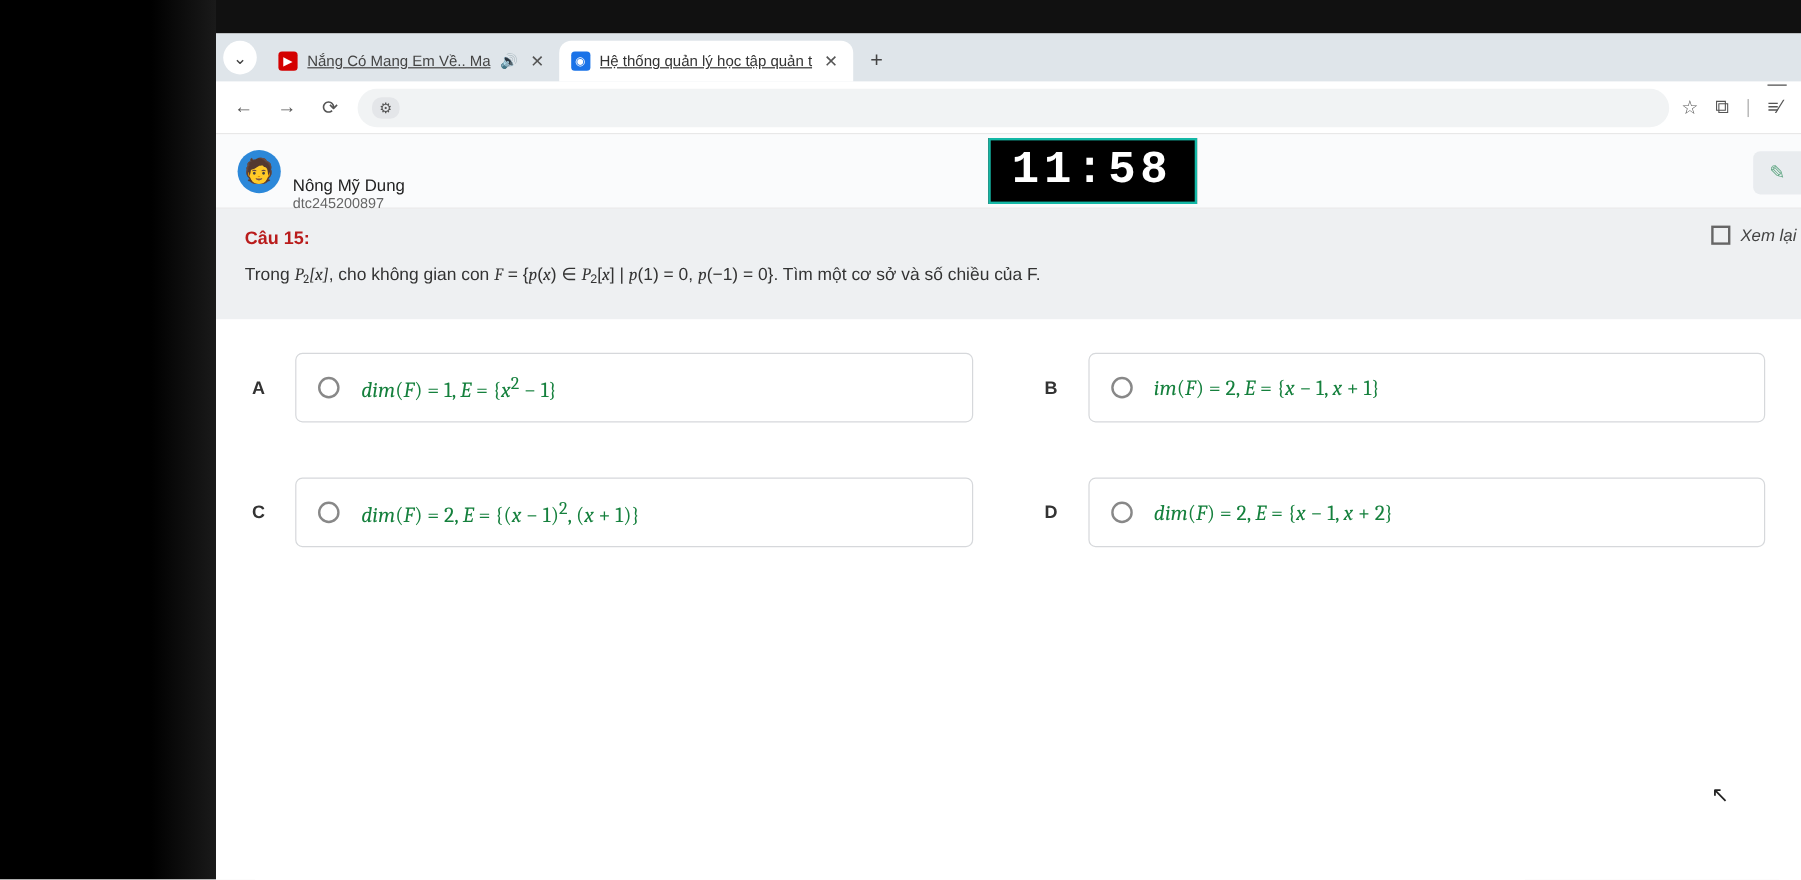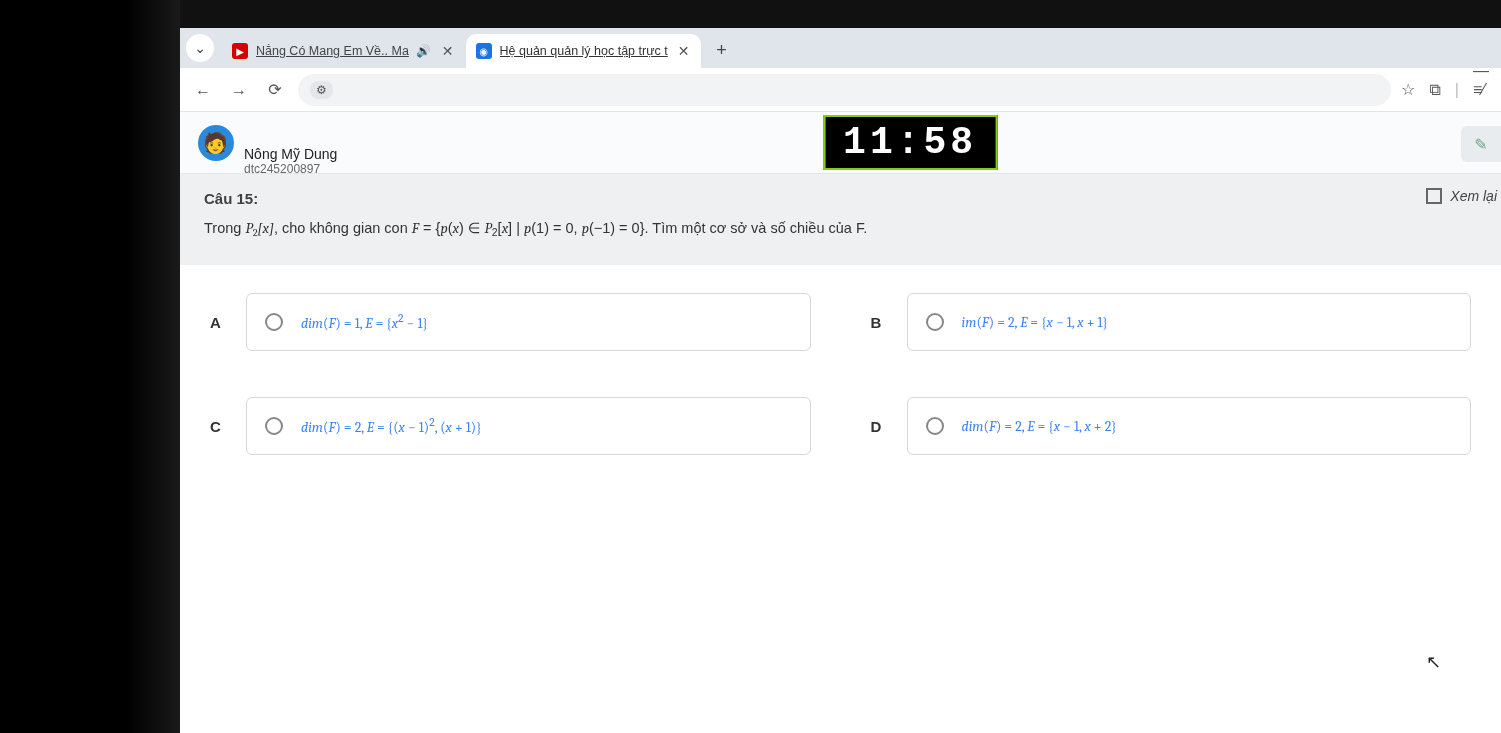--- a/index.html
+++ b/index.html
@@ -73,45 +73,45 @@
     display:flex; align-items:center; padding:0 18px;
   }
   .avatar{width:36px;height:36px;border-radius:50%;background:#2c88d9;display:flex;align-items:center;justify-content:center;font-size:20px;margin-right:10px;}
   .userblock .name{font-size:14px;color:#222;margin-top:36px;}
   .userblock .sid{font-size:12px;color:#666;}
   .timer{
     position:absolute; left:50%; transform:translateX(-10%);
     background:#000; color:#fff;
     font-family:"DS-Digital","Courier New",monospace;
     font-size:38px; letter-spacing:4px;
-    padding:4px 18px; border:2px solid #84cc16;
+    padding:4px 18px; border:2px solid #14b8a6;
     font-weight:bold;
   }
   .action-pill{position:absolute;right:0;top:14px;height:36px;width:40px;background:#e9ecef;border-radius:6px 0 0 6px;display:flex;align-items:center;justify-content:center;color:#6a8;font-size:16px;}
   
   
   .q-area{background:#eef0f2;padding:16px 24px 24px 24px;position:relative;}
-  .q-title{font-weight:bold;font-size:15px;color:#404040;margin-bottom:10px;}
+  .q-title{font-weight:bold;font-size:15px;color:#b91c1c;margin-bottom:10px;}
   .q-text{font-size:14.5px;color:#333;line-height:1.6;}
   .review{position:absolute;right:4px;top:14px;display:flex;align-items:center;gap:8px;color:#444;font-size:14px;font-style:italic;}
   .review .box{width:16px;height:16px;border:2px solid #666;}
   
   .math-i{font-style:italic;font-family:"Cambria","Times New Roman",serif;}
   sub.ms{font-size:0.72em;vertical-align:-0.25em;font-style:normal;}
   
   
   .options{background:#fff;padding:28px 30px;display:grid;grid-template-columns:1fr 1fr;column-gap:60px;row-gap:46px;}
   .opt{display:flex;align-items:center;gap:18px;}
   .opt-letter{font-weight:bold;font-size:15px;color:#333;width:18px;}
   .opt-box{
     flex:1;border:1px solid #d6d8db;border-radius:6px;background:#fff;
     padding:14px 18px;display:flex;align-items:center;gap:18px;min-height:58px;
   }
   .radio{width:18px;height:18px;border:2px solid #888;border-radius:50%;flex-shrink:0;}
-  .opt-text{font-size:14px;color:#3b82f6;font-family:"Cambria","Times New Roman",serif;text-align:center;}
+  .opt-text{font-size:18px;color:#15803d;font-family:"Cambria","Times New Roman",serif;text-align:center;}
   
   .whitespace{flex:1;background:#fff;}
   
   .cursor{position:absolute;right:60px;bottom:60px;font-size:18px;color:#222;}
 </style>
 </head>
 <body>
 
 <div class="bezel-top"></div>
 <div class="bezel-left"></div>
@@ -123,21 +123,21 @@
       <span>⌄</span>
     </div>
     <div class="tab inactive">
       <span class="favicon fav-red">▶</span>
       <span class="title">Nắng Có Mang Em Về.. Ma</span>
       <span class="sound">🔊</span>
       <span class="close">✕</span>
     </div>
     <div class="tab active">
       <span class="favicon fav-blue">◉</span>
-      <span class="title">Hệ quản quản lý học tập trực t</span>
+      <span class="title">Hệ thống quản lý học tập quản t</span>
       <span class="close">✕</span>
     </div>
     <div class="newtab">+</div>
   </div>
   <div class="window-controls">—</div>
 
   <div class="toolbar">
     <div class="nav-ico">←</div>
     <div class="nav-ico">→</div>
     <div class="nav-ico">⟳</div>

